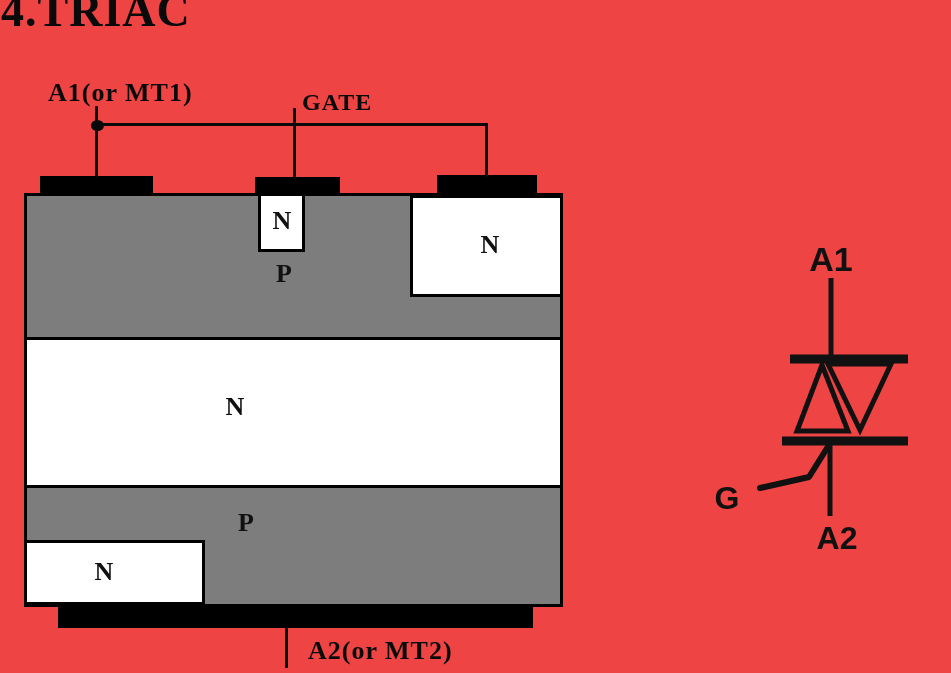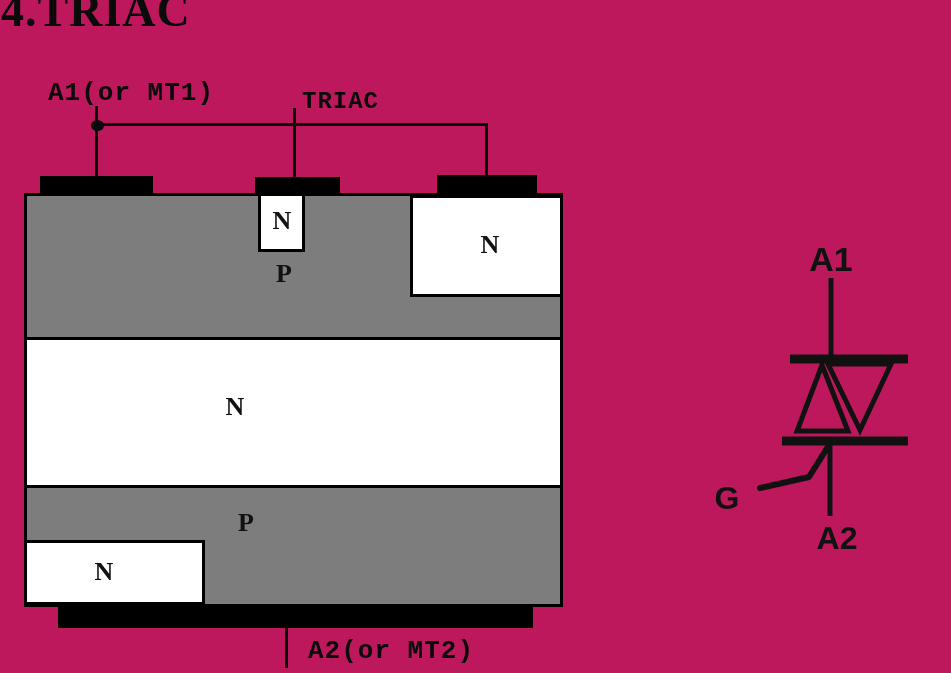--- a/index.html
+++ b/index.html
@@ -1,20 +1,20 @@
 <!DOCTYPE html>
 <html style="--p-gray: #7d7d7d;"><head>
 <meta charset="utf-8">
 <style>
   html, body { margin: 0; padding: 0; background: #ffffff; }
   .canvas {
     position: relative;
     width: 951px; height: 673px;
     overflow: hidden;
-    background: #be185d;
+    background: #ef4444;
     font-family: "Liberation Serif", serif;
   }
 
   
   .page-title {
     position: absolute; left: 1px; top: -12px;
     font-family: "Liberation Serif", serif;
     font-weight: bold; font-size: 46px; color: #0a0a0a;
     letter-spacing: 1px; line-height: 46px; white-space: nowrap;
   }
@@ -38,21 +38,21 @@
   .layer-mid-n { top: 147px; height: 142px; background: #ffffff; }
   .layer-bot-p { top: 289px; height: 119px; background: var(--p-gray, #7d7d7d); border-top: 3px solid #000; }
 
   .n-well {
     position: absolute; background: #ffffff;
     border: 3px solid #000000; box-sizing: border-box; z-index: 2;
   }
 
   .terminal-label {
     position: absolute; color: #0a0a0a;
-    font-family: Liberation Mono, monospace; font-weight: bold;
+    font-family: Liberation Serif, serif; font-weight: bold;
     font-size: 26px; line-height: 26px; letter-spacing: 1px;
     white-space: nowrap; z-index: 6;
   }
   .region-label {
     position: absolute; width: 30px; text-align: center;
     color: #111; font-family: "Liberation Serif", serif;
     font-weight: bold; font-size: 26px; line-height: 30px; z-index: 5;
   }
   .z4 { z-index: 4; } .z5 { z-index: 5; }
 
@@ -65,21 +65,21 @@
 </head>
 <body>
 
 <div class="canvas">
 
   <div class="page-title">4.TRIAC</div>
 
   <div>
 
     <div class="terminal-label" style="left:48px; top:80px;">A1(or MT1)</div>
-    <div class="terminal-label" style="left:302px; top:89px; font-size:24px;">TRIAC</div>
+    <div class="terminal-label" style="left:302px; top:89px; font-size:24px;">GATE</div>
     <div class="terminal-label" style="left:308px; top:638px;">A2(or MT2)</div>
 
     <div class="wire z5" style="left:95px; top:106px; width:3px; height:71px;"></div>
     <div class="dot z5" style="left:91px; top:120px;"></div>
     <div class="wire z5" style="left:96px; top:123px; width:392px; height:3px;"></div>
     <div class="wire z5" style="left:293px; top:108px; width:3px; height:70px;"></div>
     <div class="wire z5" style="left:485px; top:123px; width:3px; height:54px;"></div>
     <div class="wire z5" style="left:285px; top:628px; width:3px; height:40px;"></div>
 
     <div class="electrode z4" style="left:40px; top:176px; width:113px; height:20px;"></div>

